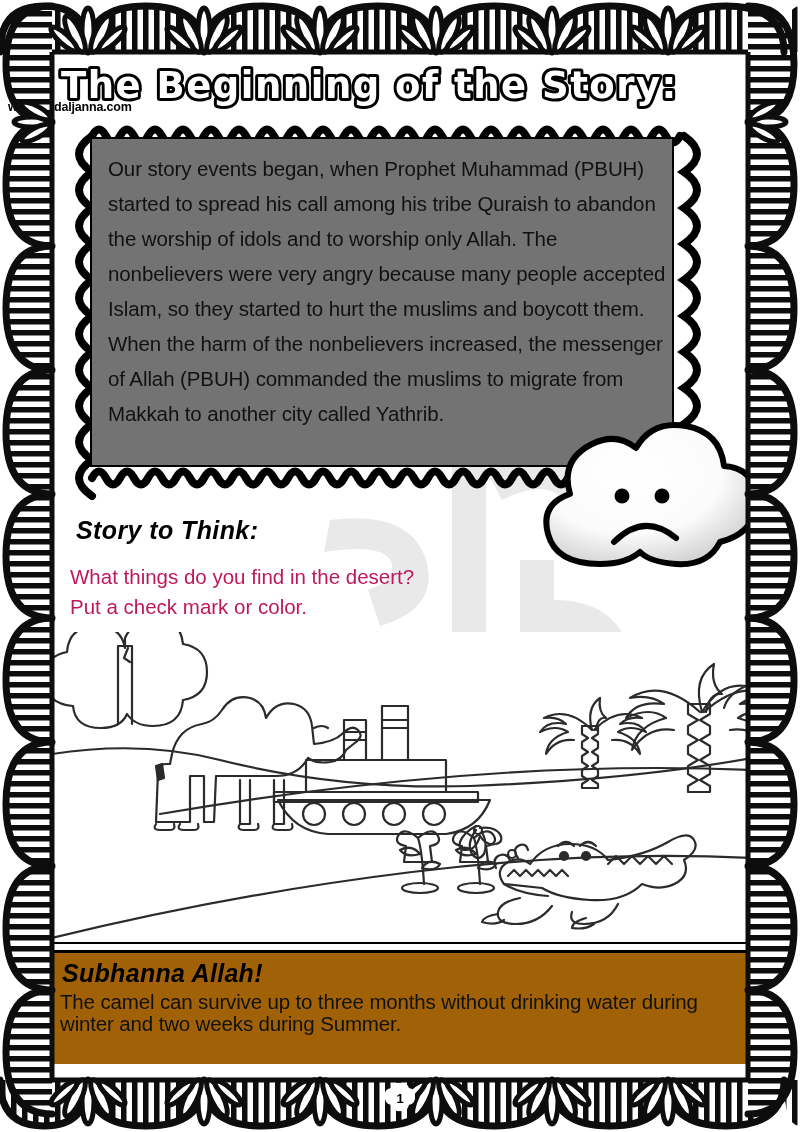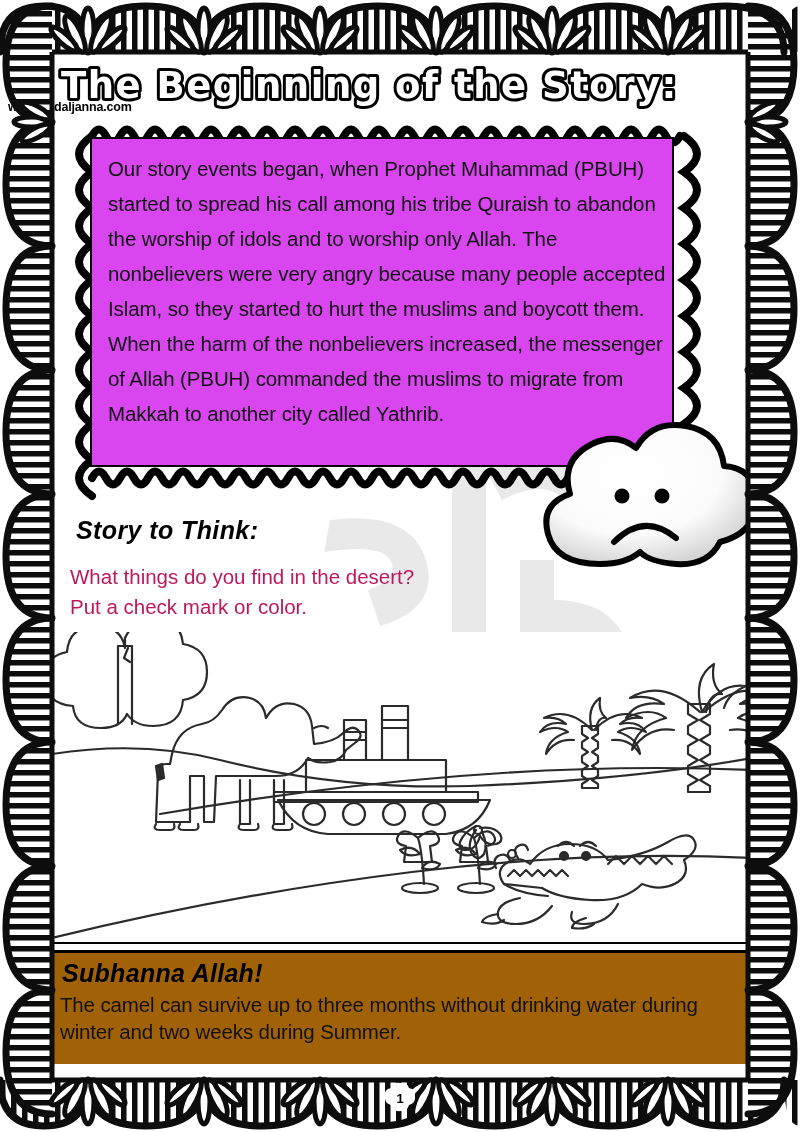--- a/index.html
+++ b/index.html
@@ -59,21 +59,21 @@
   }
   .story-deco{
     position:absolute;left:0;top:0;
     width:652px;height:390px;
     pointer-events:none;
   }
   #story-inner{
     position:absolute;
     left:28px;top:25px;
     width:584px;height:330px;
-    background:#d946ef;
+    background:#737373;
     border:2px solid #000;
     box-sizing:border-box;
     z-index:2;
   }
   #story-text{
     position:absolute;
     left:16px;top:12px;
     width:560px;
     font-size:20.5px;
     line-height:35px;
@@ -141,21 +141,21 @@
     font-weight:bold;
     font-style:italic;
     color:#000;
     letter-spacing:0.3px;
   }
   #fact-text{
     position:absolute;
     left:8px;top:38px;
     width:690px;
     font-size:20.5px;
-    line-height:27px;
+    line-height:22px;
     color:#111;
     letter-spacing:-0.15px;
   }
   #site-url{
     position:absolute;
     left:8px;top:100px;
     font-size:12.5px;
     font-weight:bold;
     color:#000;
     letter-spacing:-0.2px;

